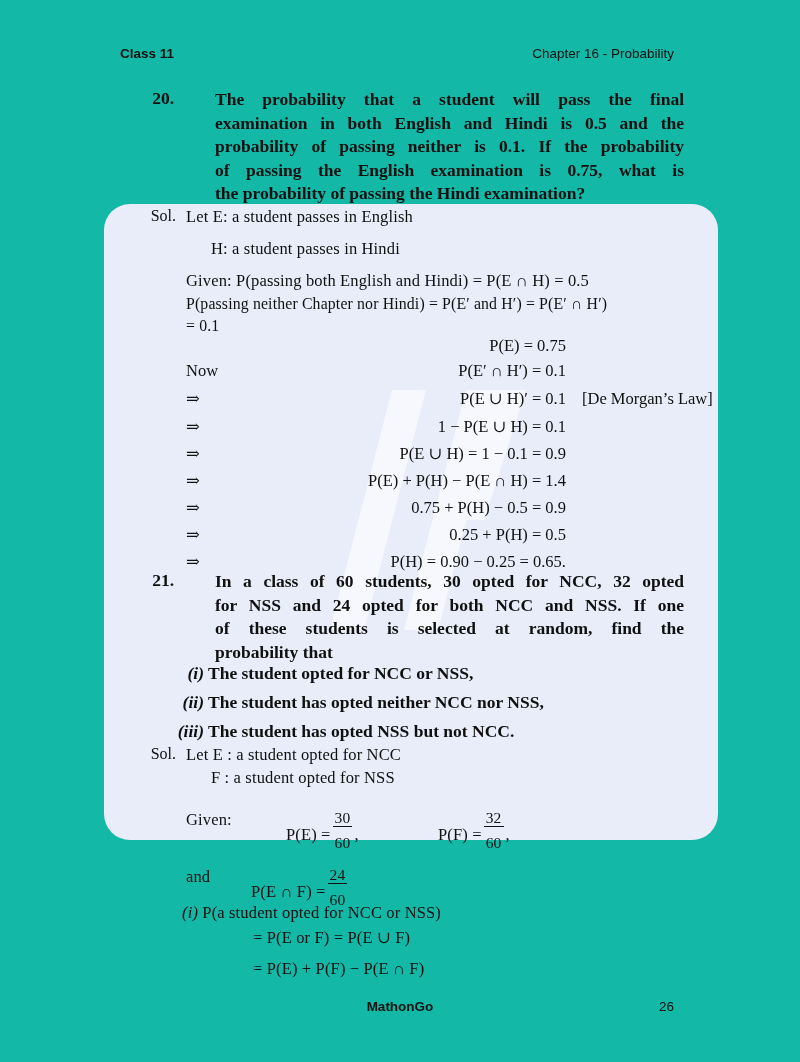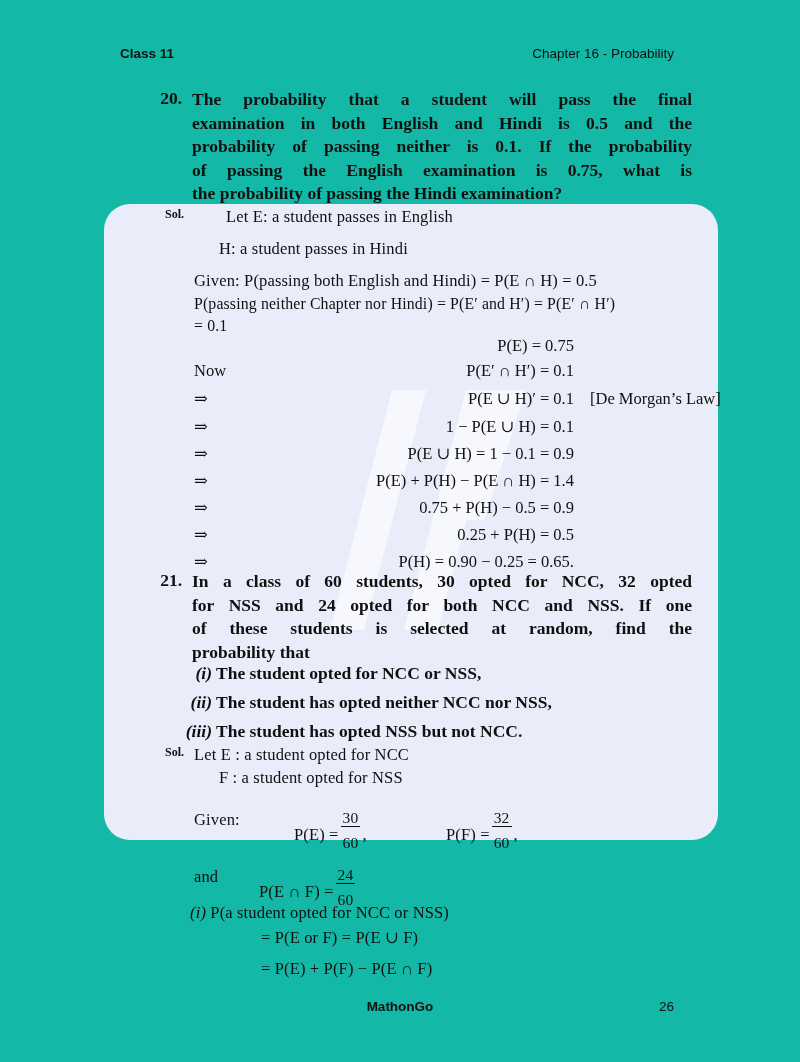--- a/index.html
+++ b/index.html
@@ -68,21 +68,21 @@
     font-size: 13.5px;
     color: #111;
     text-decoration: underline;
   }
   .ftr-center { position: absolute; left: 0; width: 800px; text-align: center; font-weight: 700; }
   .ftr-right  { position: absolute; right: 126px; top: 0; }
 
   
   .content {
     position: absolute;
-    left: 16px; top: 0;
+    left: 8px; top: 0;
     width: 636px; height: 1062px;
     z-index: 4;
   }
 
   
   .qblock { position: absolute; }
   .qnum {
     position: absolute;
     width: 46px;
     text-align: right;
@@ -92,40 +92,40 @@
   .qbody {
     position: absolute;
     left: 56px;
     width: 500px;
     font-weight: 700;
     font-size: 17.5px;
     line-height: 23.6px;
     text-align: justify;
     text-align-last: justify;
   }
-  .qlineset > div { text-align: justify; text-align-last: justify; }
+  .qlineset > div { text-align: justify; text-align-last: justify; margin-left: 31px; }
   .qlineset > div.lastline { text-align-last: left; }
 
   
   .roman-row { position: absolute; font-weight: 700; font-size: 17.5px; }
   .roman-lbl {
     position: absolute;
     width: 44px;
     text-align: right;
     font-style: italic;
   }
   .roman-txt { position: absolute; left: 48px; white-space: nowrap; }
 
   
   .sol-lbl {
     position: absolute;
     width: 48px;
     text-align: right;
-    font-weight: 700;
-    font-size: 12px;
+    font-weight: 400;
+    font-size: 16px;
   }
 
   
   .line {
     position: absolute;
     font-size: 16.5px;
     white-space: nowrap;
     letter-spacing: .15px;
   }
   .line-sm { font-size: 15.8px; }
@@ -189,21 +189,21 @@
         <div>The probability that a student will pass the final</div>
         <div>examination in both English and Hindi is 0.5 and the</div>
         <div>probability of passing neither is 0.1. If the probability</div>
         <div>of passing the English examination is 0.75, what is</div>
         <div class="lastline">the probability of passing the Hindi examination?</div>
       </div>
     </div>
 
     <div class="sol-lbl" style="left:120px; top:207px;">Sol.</div>
 
-    <div class="line" style="left:178px; top:207px;margin-left:32px;">Let E: a student passes in English</div>
+    <div class="line" style="left:178px; top:207px;">Let E: a student passes in English</div>
     <div class="line" style="left:203px; top:239px;">H: a student passes in Hindi</div>
     <div class="line" style="left:178px; top:271px;">Given:  P(passing both English and Hindi) = P(E ∩ H) = 0.5</div>
     <div class="line line-sm" style="left:178px; top:295px;">P(passing neither Chapter nor Hindi) = P(E′ and H′) = P(E′ ∩ H′)</div>
     <div class="line line-sm" style="left:178px; top:317px;">= 0.1</div>
 
     <div class="eqrow" style="left:178px; top:336px;">
       <span class="eq-op"></span>
       <span class="eq-expr">P(E) = 0.75</span>
       <span class="eq-note"></span>
     </div>

